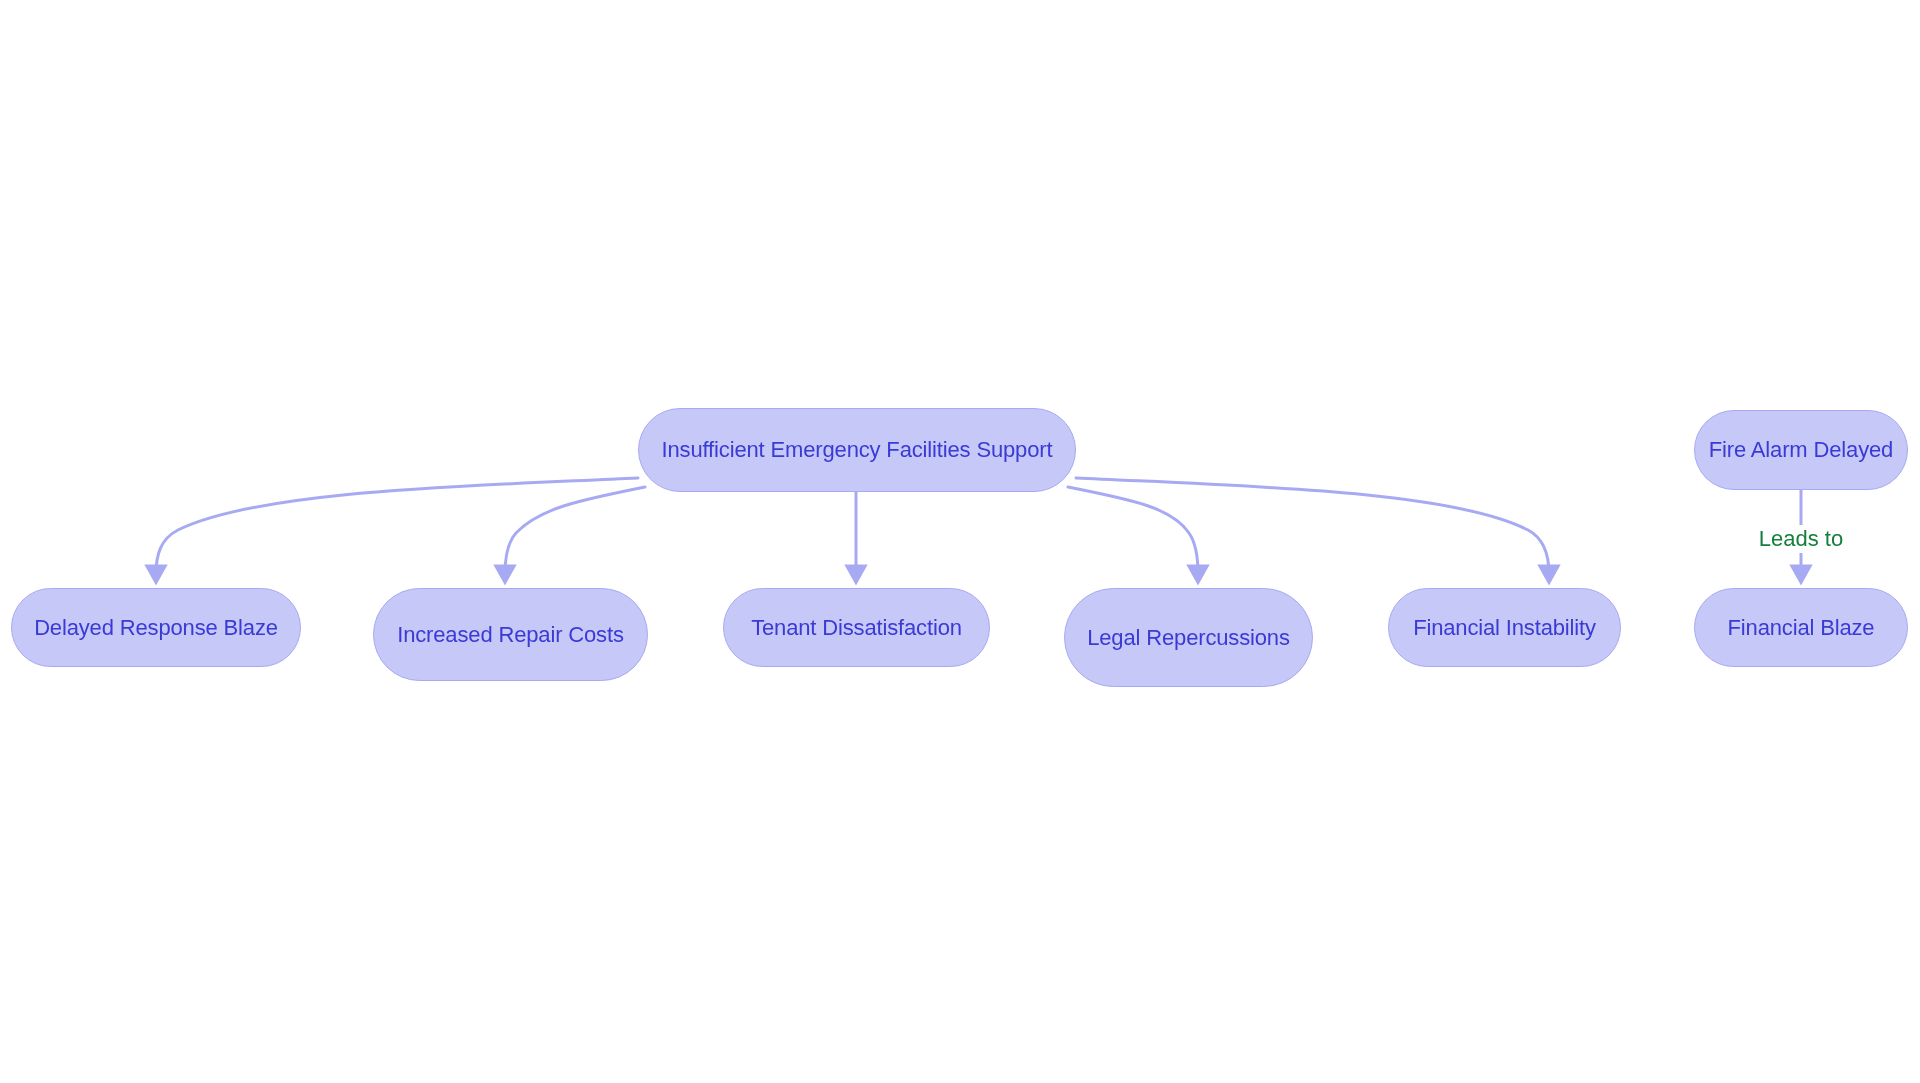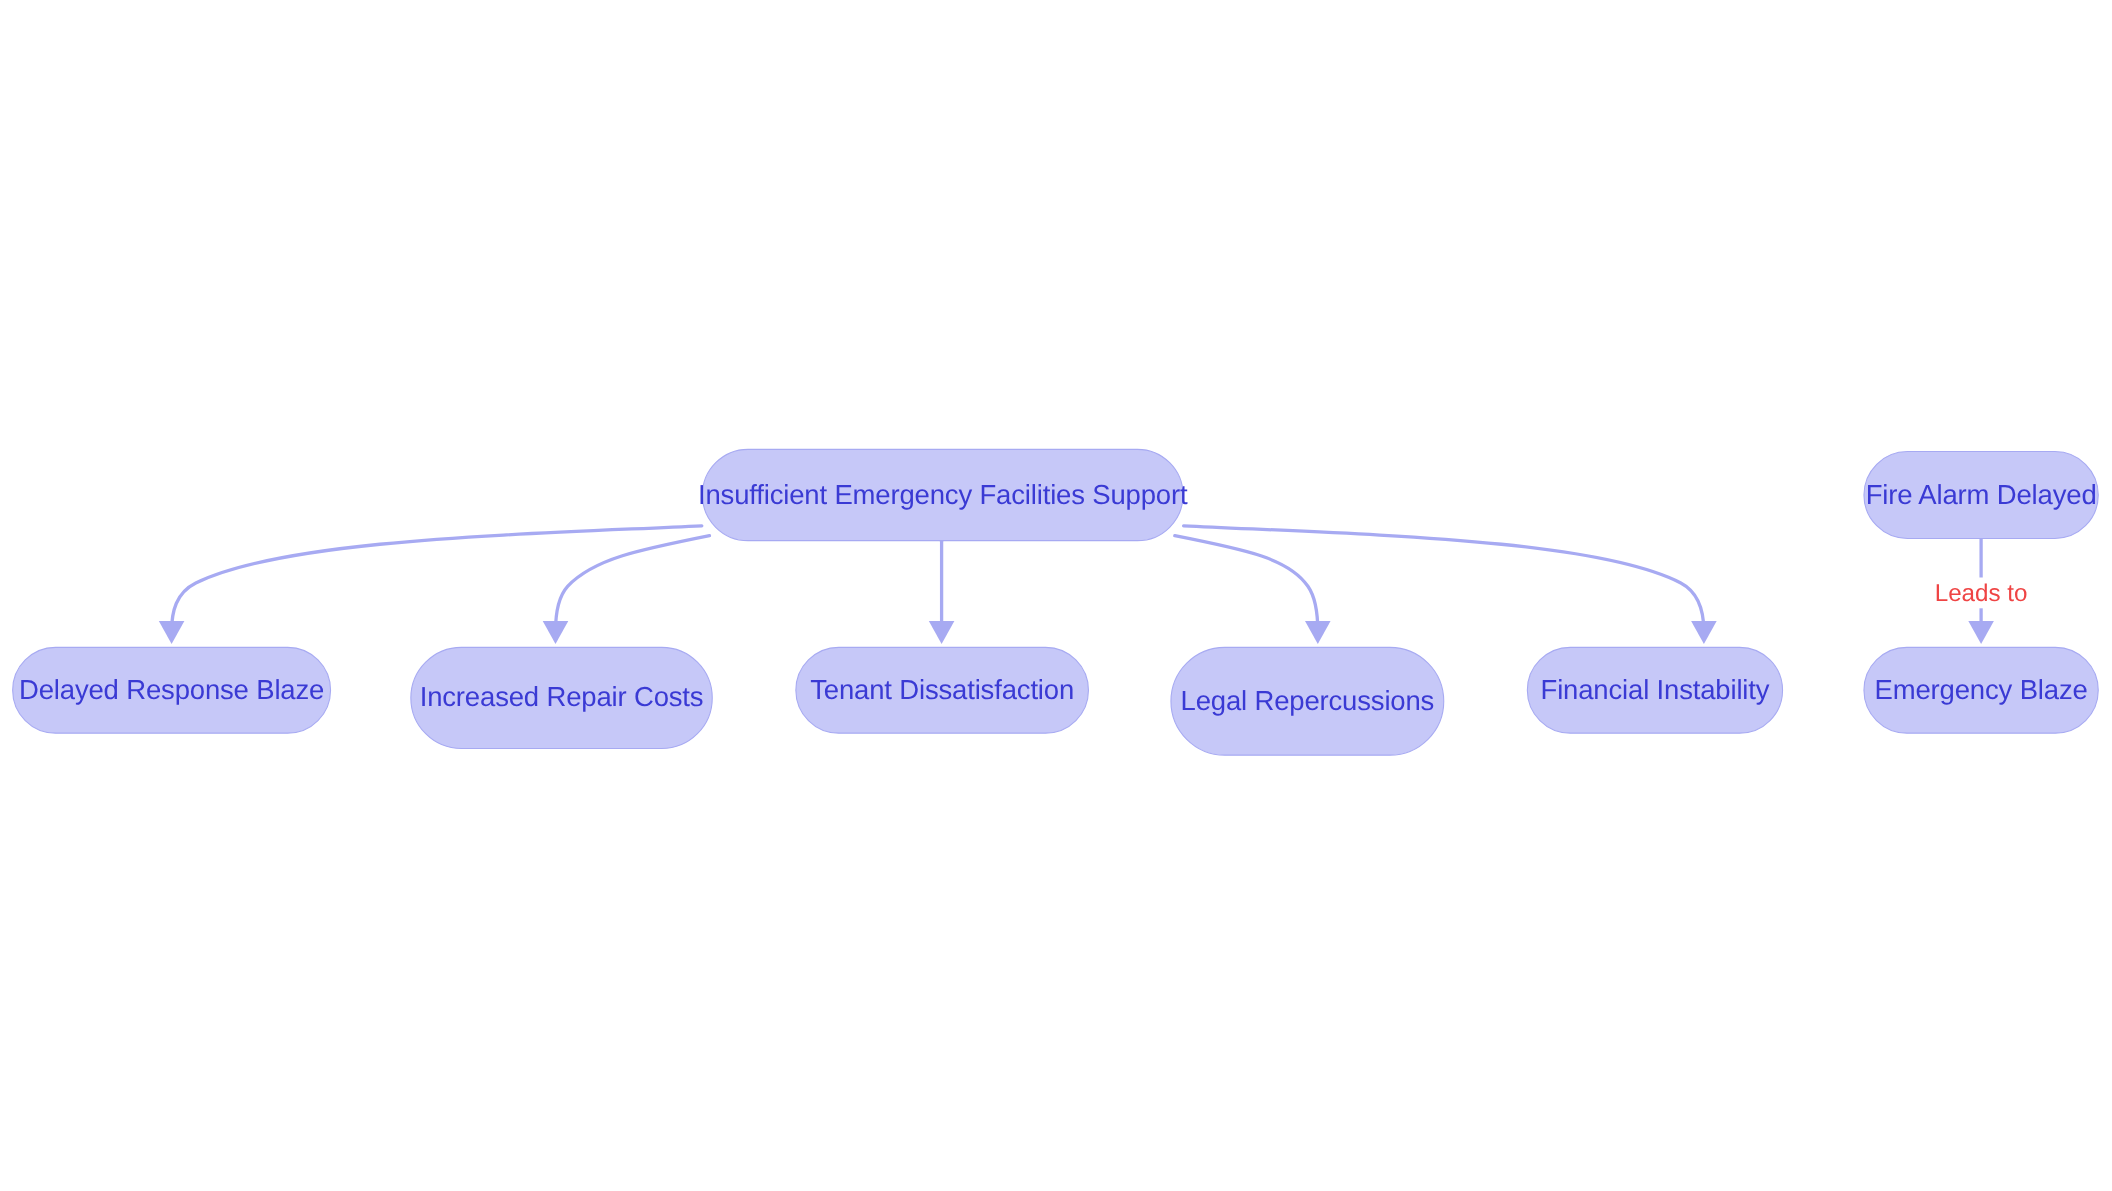--- a/index.html
+++ b/index.html
@@ -29,30 +29,30 @@
   .node {
     position: absolute;
     box-sizing: border-box;
     display: flex;
     align-items: center;
     justify-content: center;
     background: #c6c8f8;
     border: 1.6px solid #a7aaf2;
     border-radius: 999px;
     color: #3a3ad4;
-    font-size: 25px;
+    font-size: 22px;
     font-family: "Liberation Sans", sans-serif;
     letter-spacing: -0.15px;
     white-space: nowrap;
     line-height: 1;
   }
   .edge-label {
     position: absolute;
     background: #ffffff;
-    color: #ef4444;
+    color: #15803d;
     font-size: 22px;
     font-family: "Liberation Sans", sans-serif;
     line-height: 1;
     padding: 3px 6px;
     white-space: nowrap;
     transform: translate(-50%, -50%);
   }
 </style>
 </head>
 <body>
@@ -91,20 +91,20 @@
       <div class="node" style="left: 1064px; top: 588px; width: 249px; height: 99px;">
         <span>Legal Repercussions</span>
       </div>
       <div class="node" style="left: 1388px; top: 588px; width: 233px; height: 79px;">
         <span>Financial Instability</span>
       </div>
       <div class="node" style="left: 1694px; top: 410px; width: 214px; height: 80px;">
         <span>Fire Alarm Delayed</span>
       </div>
       <div class="node" style="left: 1694px; top: 588px; width: 214px; height: 79px;">
-        <span>Emergency Blaze</span>
+        <span>Financial Blaze</span>
       </div>
     </div>
   <div id="edge-label-layer">
       <div class="edge-label" style="left: 1801px; top: 539px;">Leads to</div>
     </div>
 
 </div>
 
 </body></html>

